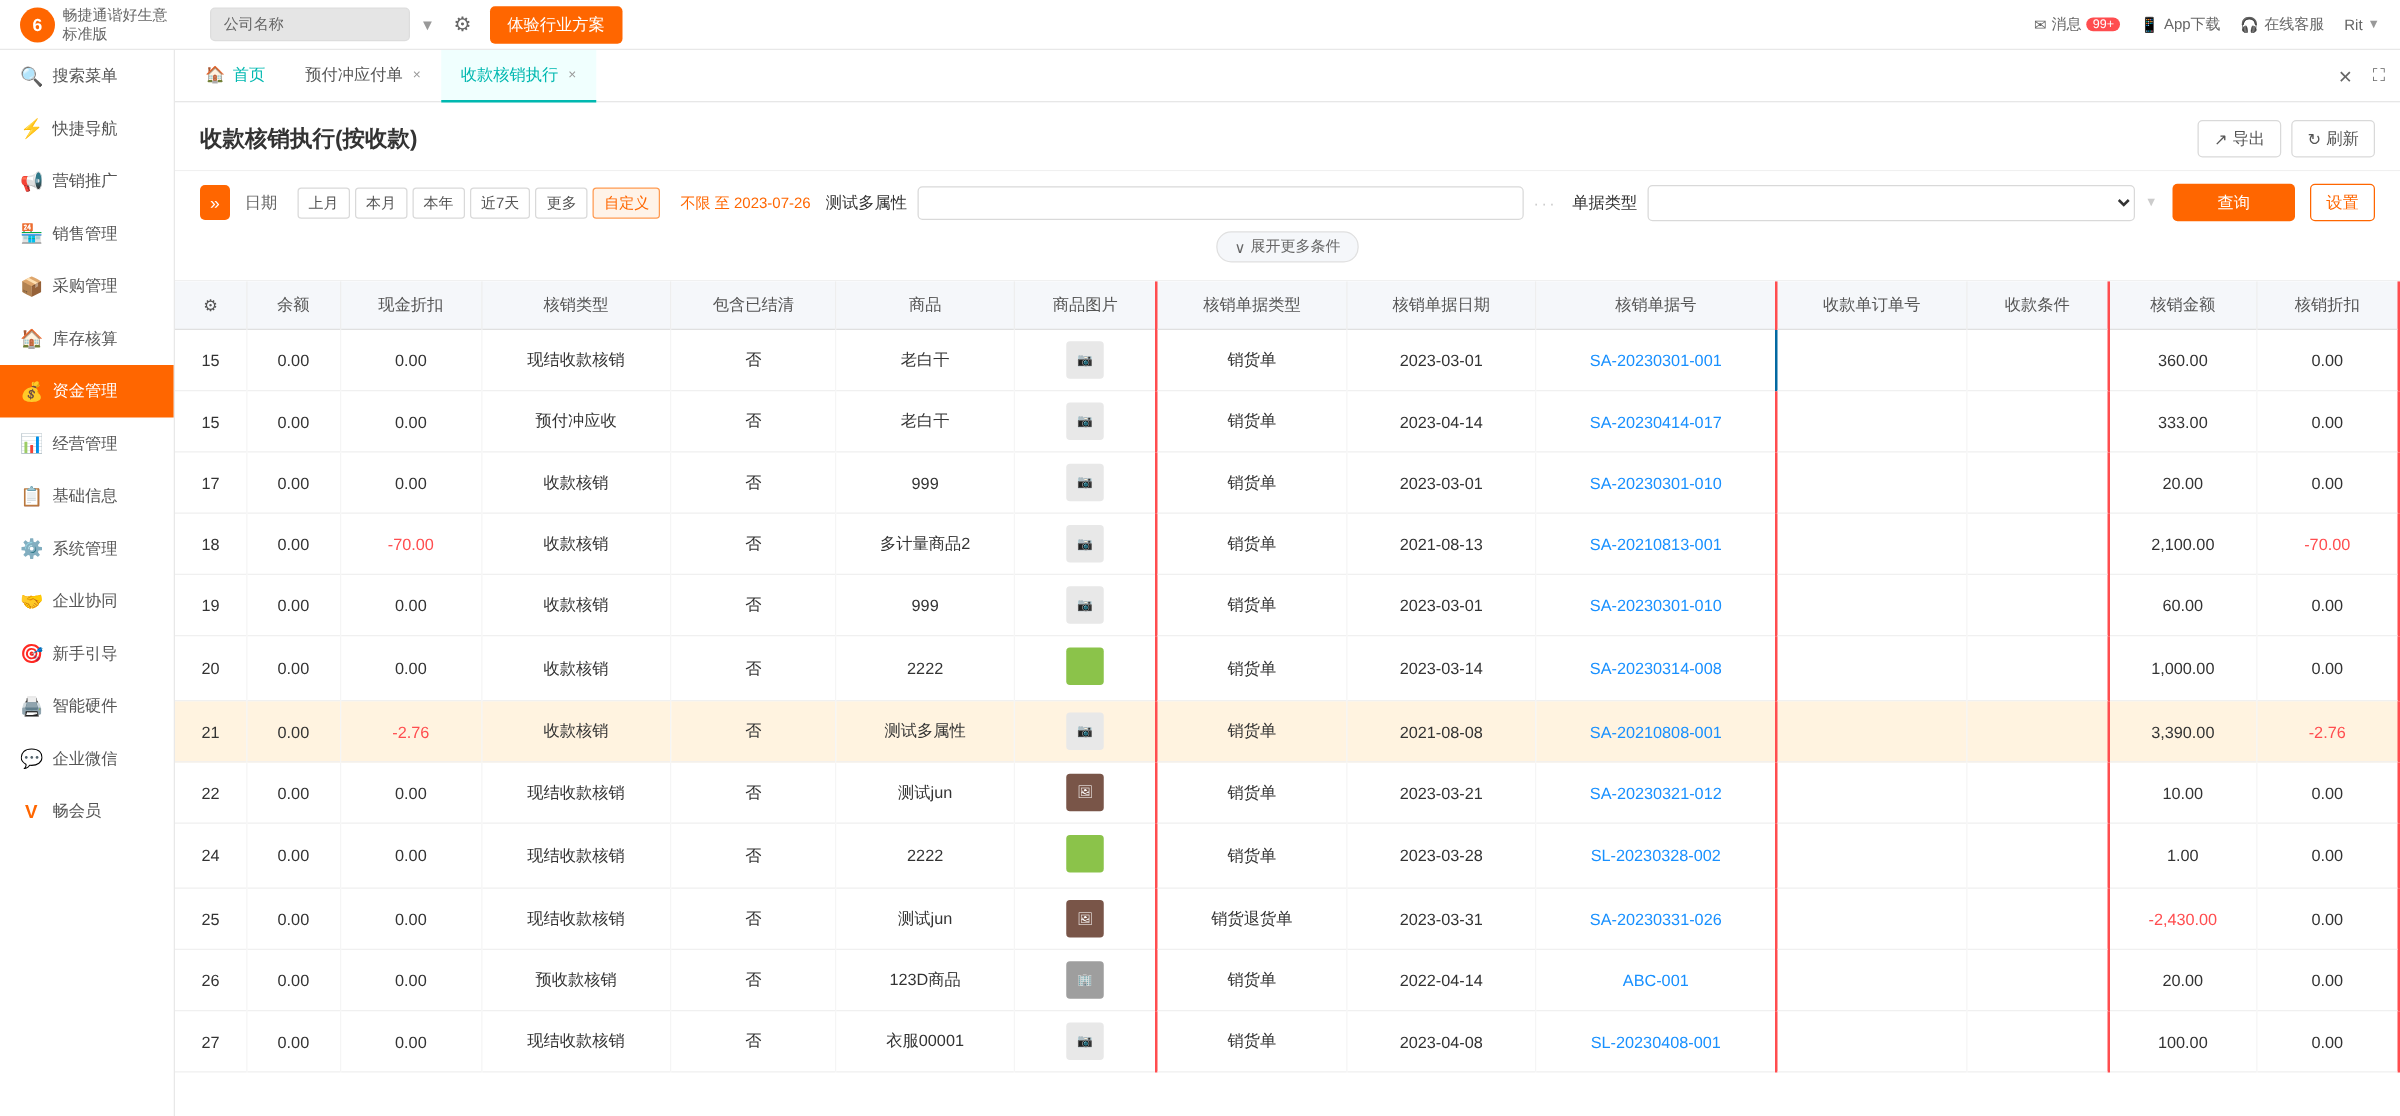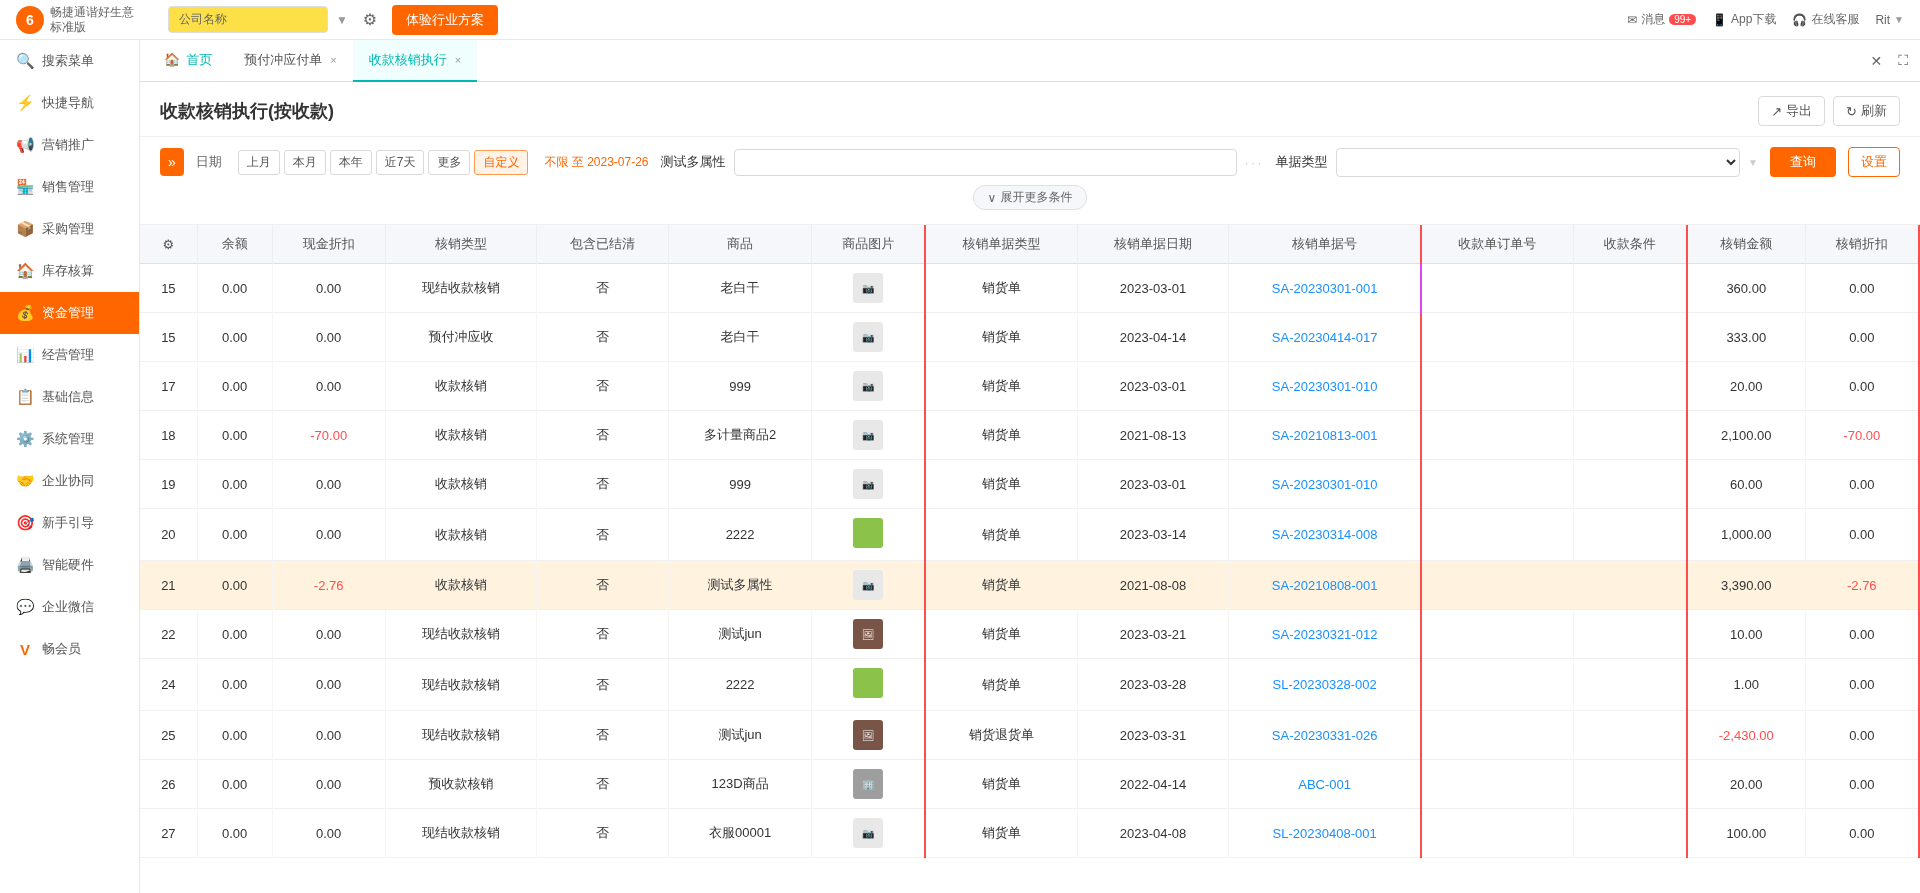--- a/index.html
+++ b/index.html
@@ -24,21 +24,21 @@
     .logo-icon {
       width: 28px; height: 28px;
       background: #f60;
       border-radius: 50%;
       display: flex; align-items: center; justify-content: center;
       color: white; font-weight: bold; font-size: 14px;
     }
     .logo-text { font-size: 12px; color: #666; line-height: 1.2; }
     .top-bar-middle { flex: 1; display: flex; align-items: center; gap: 8px; }
     .company-selector {
-      background: #fde047;
+      background: #e5e5e5;
       border: 1px solid #ddd;
       border-radius: 4px;
       padding: 4px 24px 4px 10px;
       font-size: 12px;
       color: #666;
       position: relative;
       min-width: 160px;
     }
     .settings-btn {
       width: 28px; height: 28px;
@@ -205,21 +205,21 @@
       font-size: 13px;
       color: #333;
       background: #fff;
     }
 
     .btn-query {
       background: #ff6600;
       color: white;
       border: none;
       border-radius: 4px;
-      padding: 6px 20px;
+      padding: 6px 36px;
       font-size: 13px;
       cursor: pointer;
     }
     .btn-settings {
       background: #fff;
       color: #ff6600;
       border: 1px solid #ff6600;
       border-radius: 4px;
       padding: 5px 12px;
       font-size: 13px;
@@ -531,21 +531,21 @@
             <tr>
       <td>15</td>
       <td>0.00</td>
       <td class="">0.00</td>
       <td>现结收款核销</td>
       <td>否</td>
       <td>老白干</td>
       <td style="text-align:center;"><div class="img-placeholder" style="background:#e8e8e8;color:#bbb;font-size:10px;">📷</div></td>
       <td style="border-left:2px solid #ff4d4f;">销货单</td>
       <td>2023-03-01</td>
-      <td style="border-right:2px solid #d946ef;"><a class="cell-link">SA-20230301-001</a></td>
+      <td style="border-right:2px solid #0369a1;"><a class="cell-link">SA-20230301-001</a></td>
       <td></td>
       <td></td>
       <td style="border-left:2px solid #ff4d4f;" class="">360.00</td>
       <td style="border-right:2px solid #ff4d4f;" class="">0.00</td>
     </tr>
                 <tr>
       <td>15</td>
       <td>0.00</td>
       <td class="">0.00</td>
       <td>预付冲应收</td>

